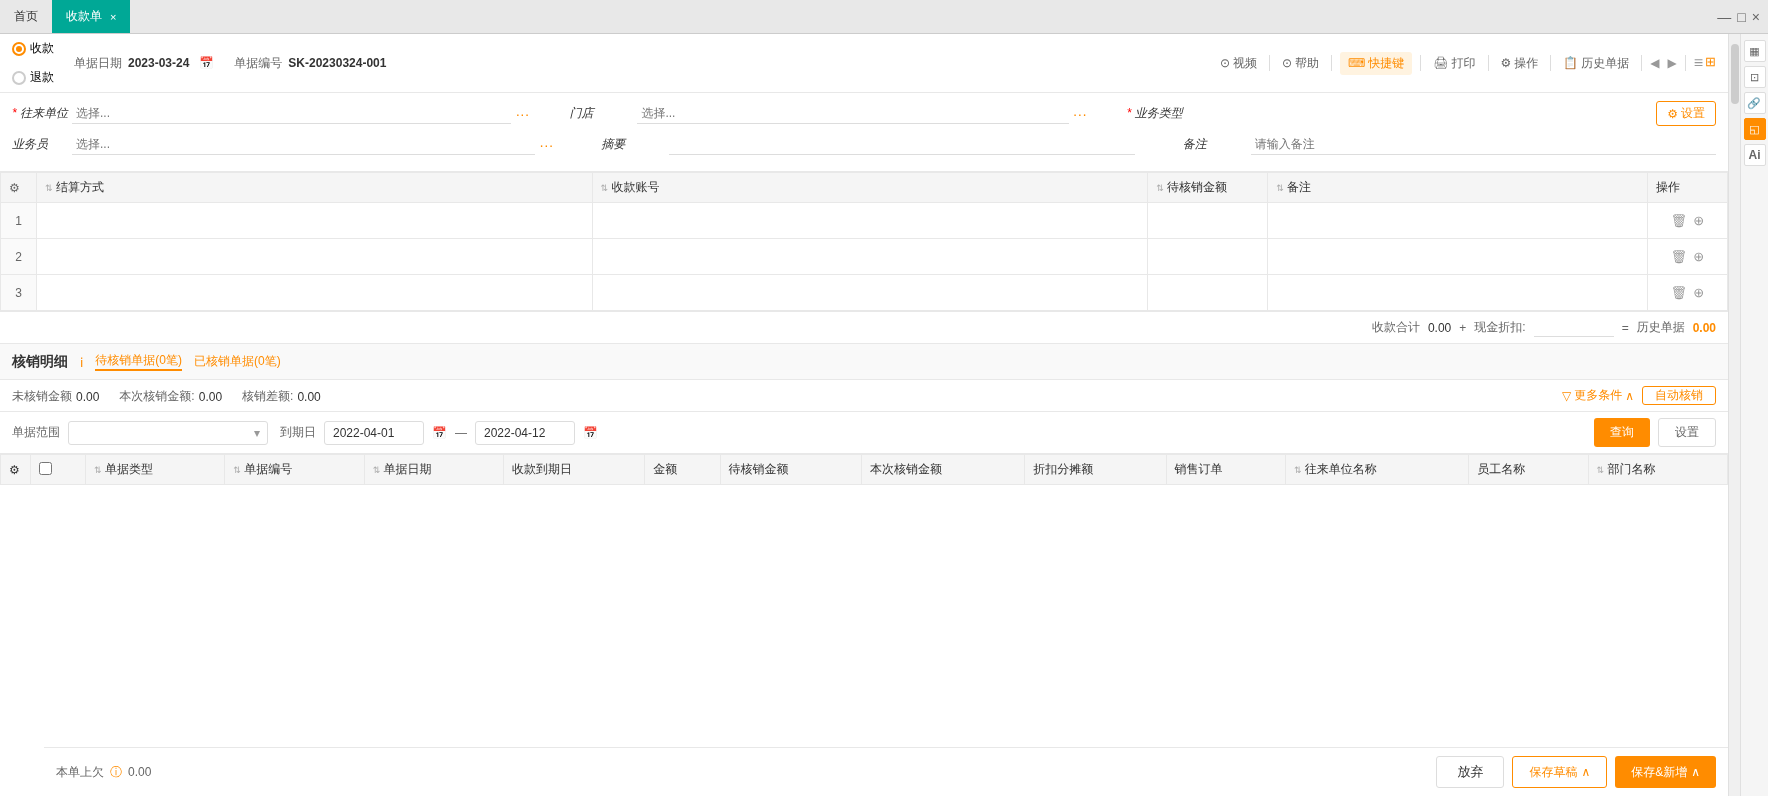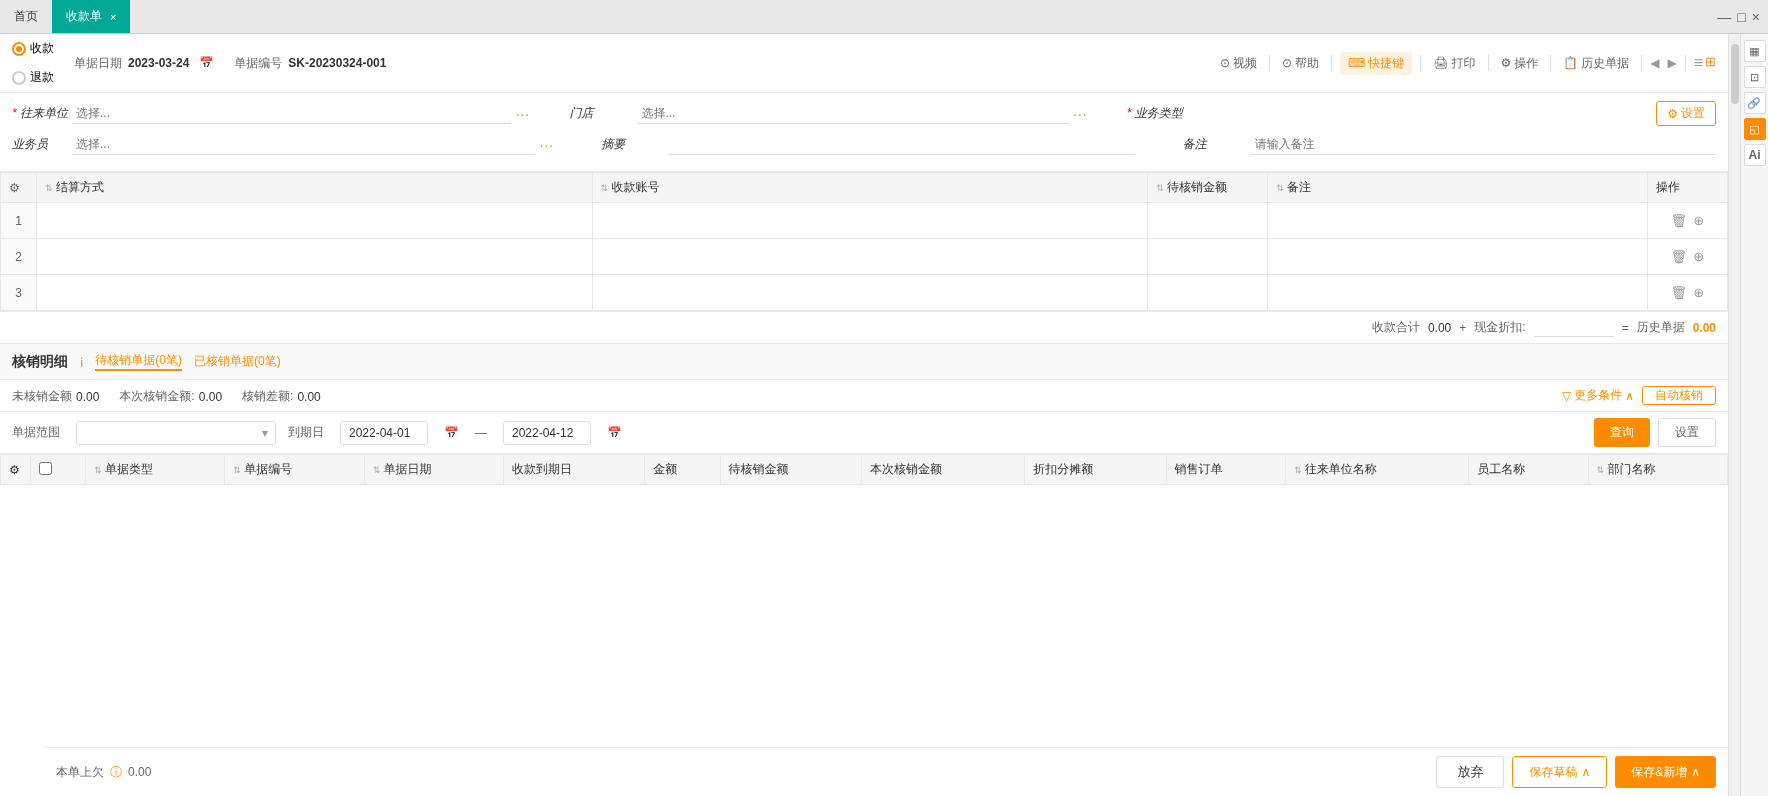--- a/index.html
+++ b/index.html
@@ -127,32 +127,32 @@
     .btn-auto-offset {
       background: #fff; border: 1px solid #ff8c00; color: #ff8c00;
       padding: 0 12px; border-radius: 3px; cursor: pointer;
     }
 
     
     .filter-row {
       display: flex; align-items: center; padding: 6px 12px; background: #fff;
       border-bottom: 1px solid #e8e8e8; gap: 12px; flex-shrink: 0;
     }
-    .filter-field { display: flex; align-items: center; gap: 16px; }
+    .filter-field { display: flex; align-items: center; gap: 8px; }
     .filter-label { color: #666; white-space: nowrap; }
     .filter-select {
       border: 1px solid #ddd; border-radius: 3px; padding: 4px 24px 4px 8px;
       min-width: 200px; appearance: none; background: #fff; position: relative;
       color: #333; cursor: pointer;
     }
     .select-wrapper { position: relative; display: inline-block; }
     .select-wrapper::after { content: '▾'; position: absolute; right: 8px; top: 50%; transform: translateY(-50%); color: #999; pointer-events: none; }
     .date-input {
       border: 1px solid #ddd; border-radius: 3px; padding: 4px 8px;
-      width: 88px; color: #333;
+      width: 100px; color: #333;
     }
     .date-icon { color: #ff8c00; cursor: pointer; }
     .dash { color: #666; }
     .filter-right { margin-left: auto; display: flex; gap: 8px; }
     .btn-query {
       background: #ff8c00; color: #fff; border: none; padding: 5px 16px;
       border-radius: 3px; cursor: pointer;
     }
     .btn-settings {
       background: #fff; border: 1px solid #ddd; color: #666; padding: 5px 16px;

